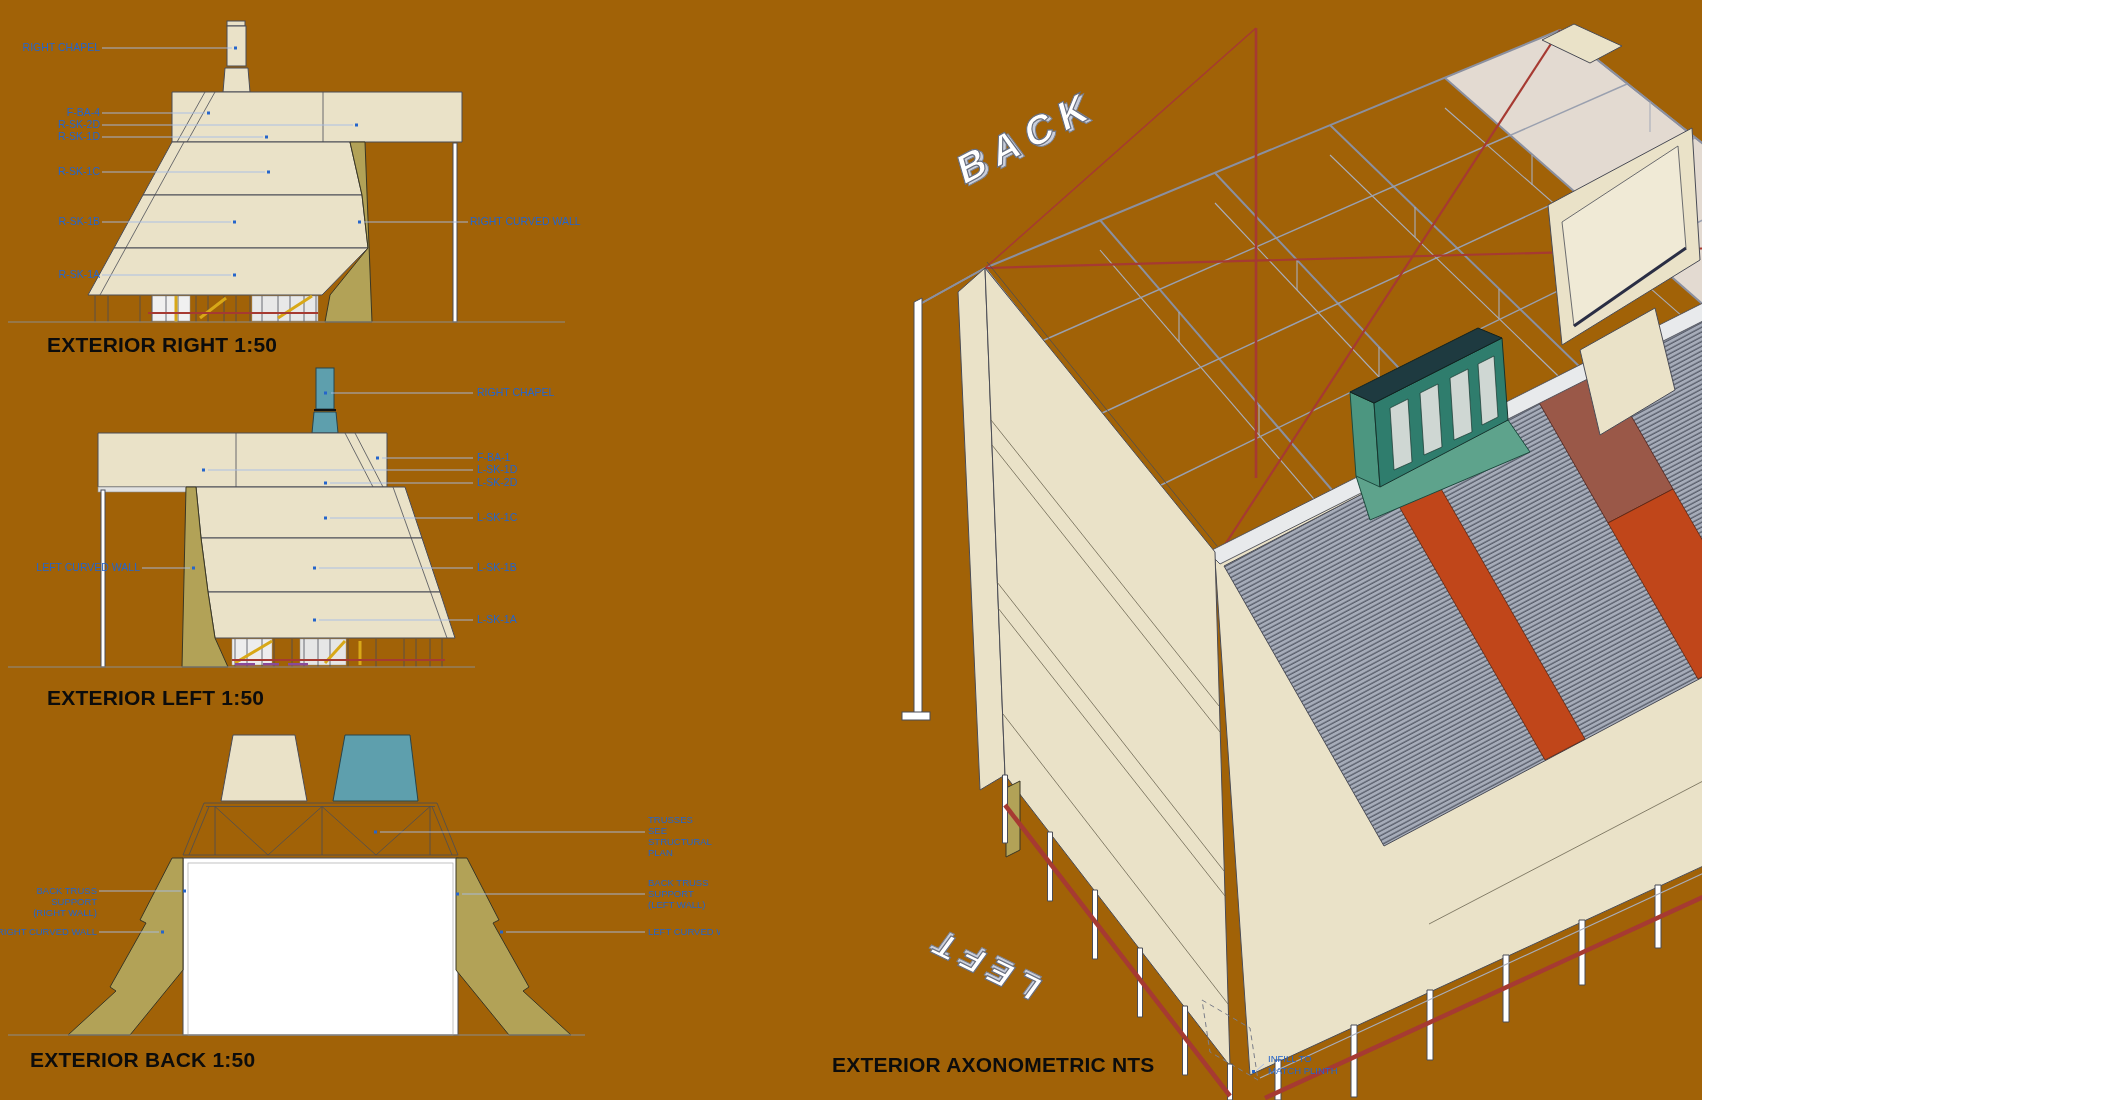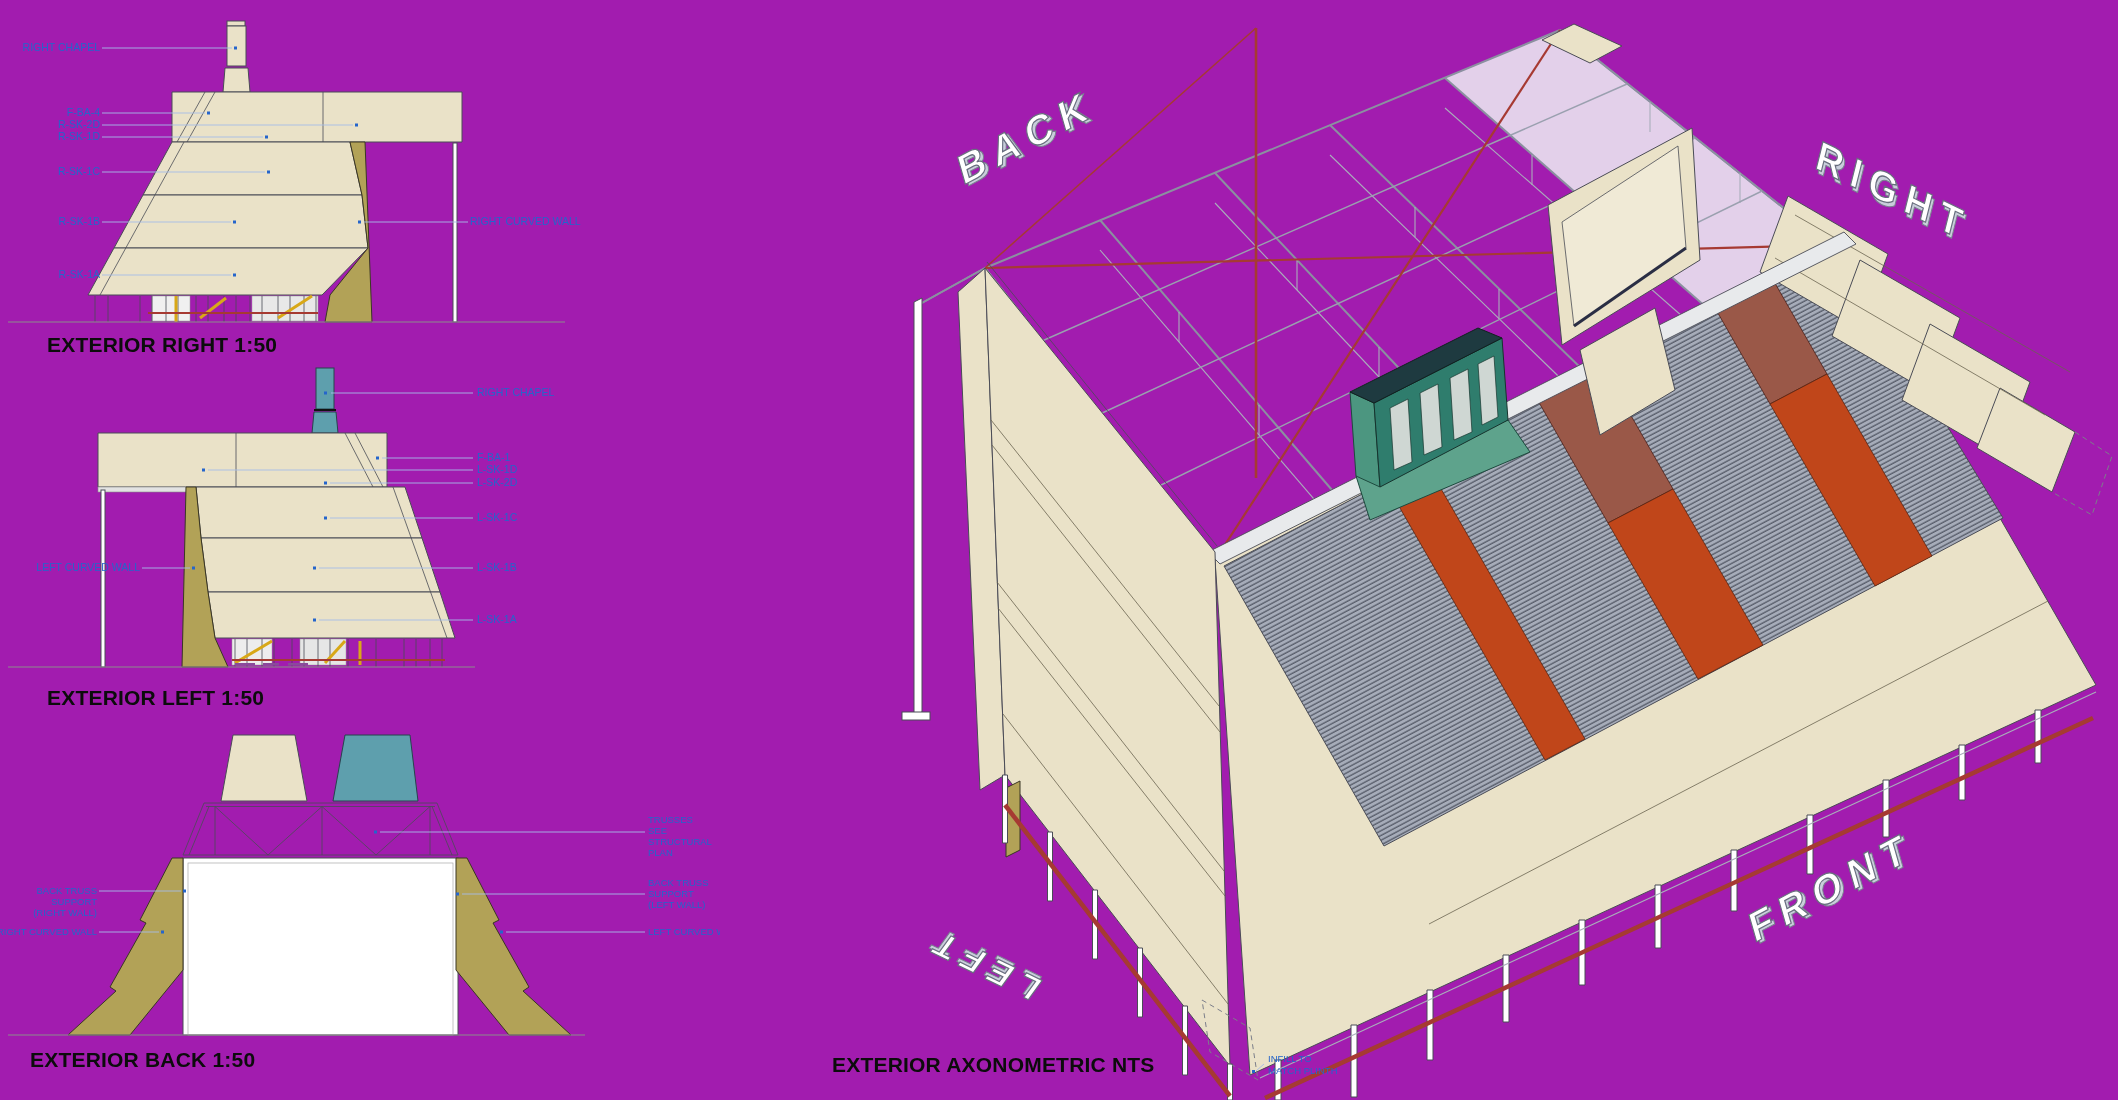--- a/index.html
+++ b/index.html
@@ -1,16 +1,16 @@
 <!DOCTYPE html>
 <html><head>
 <meta charset="utf-8">
 <style>
   html,body{margin:0;padding:0;background:#fff;}
-  .canvas{position:relative;width:2118px;height:1100px;background:#a21caf;overflow:hidden;
+  .canvas{position:relative;width:1702px;height:1100px;background:#a16207;overflow:hidden;
           font-family:"Liberation Sans",sans-serif;}
   .view{position:absolute;}
   
   svg{display:block;}
   .lbl{font:10.5px "Liberation Sans",sans-serif;fill:#2565CB;}
   .lbl-sm{font:9.5px "Liberation Sans",sans-serif;fill:#2565CB;}
   .ttl{font:bold 21px "Liberation Sans",sans-serif;fill:#0c0c0c;letter-spacing:.2px;}
   .ldr{stroke:#A6BCE8;stroke-width:.9;fill:none;}
   .dot{fill:#2565CB;}
   .cream{fill:#EAE2C8;stroke:#4a4c56;stroke-width:1;}

